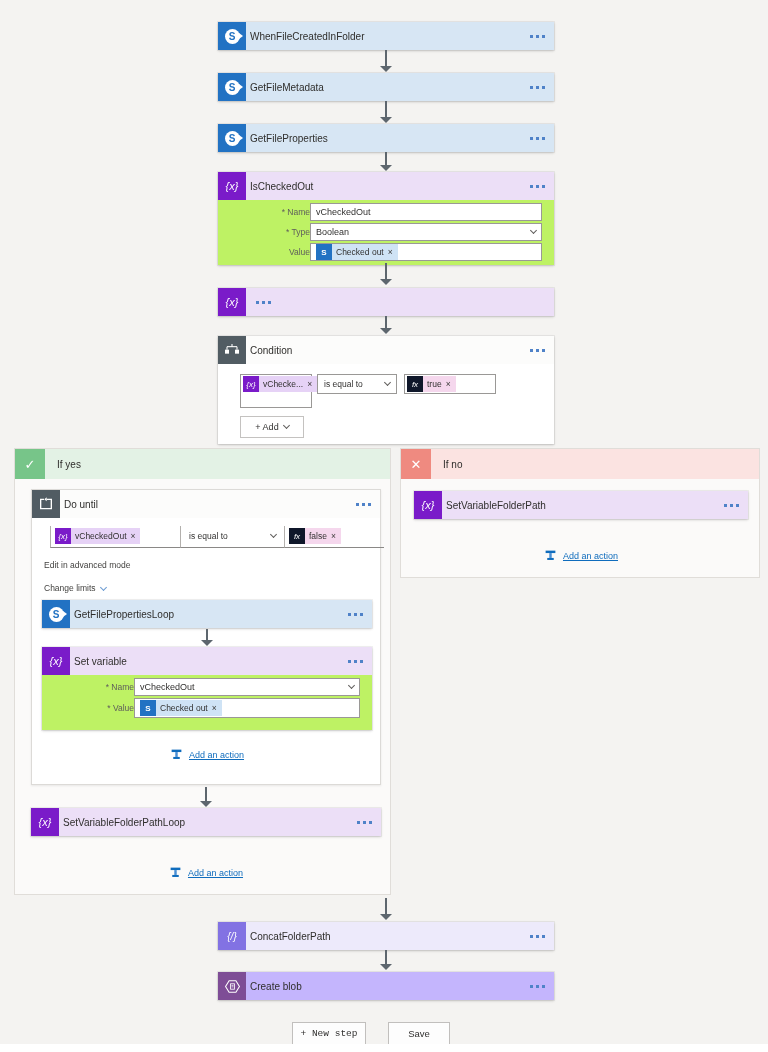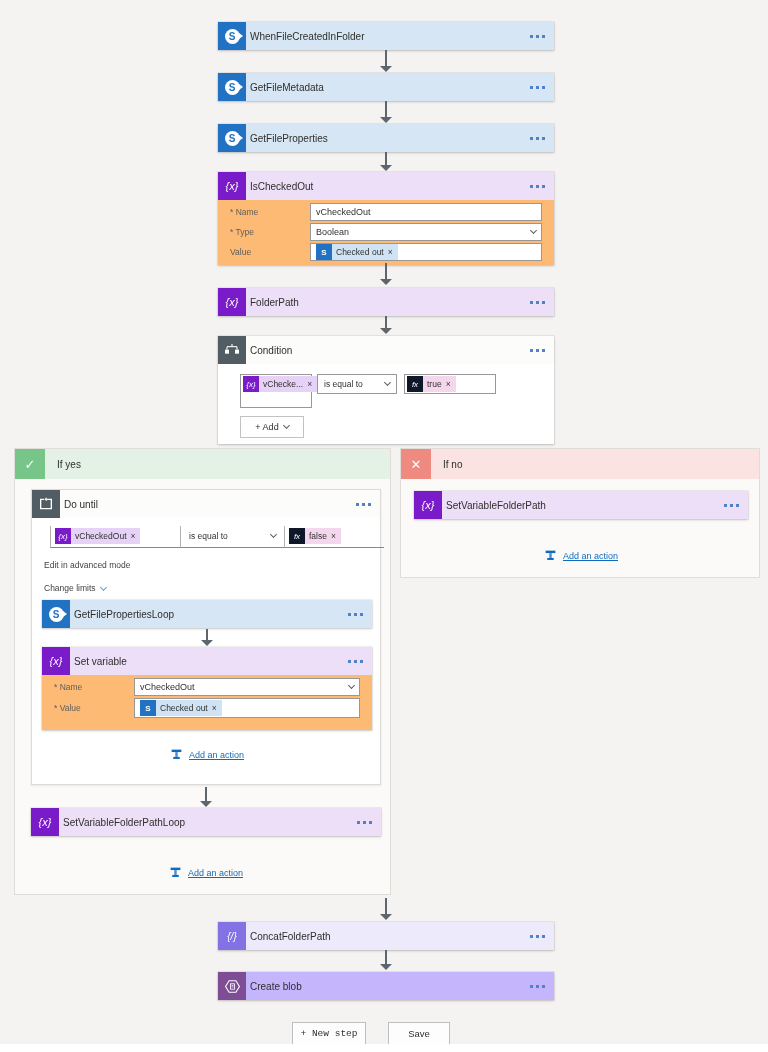--- a/index.html
+++ b/index.html
@@ -26,21 +26,21 @@
   .title { flex:1; display:flex; align-items:center; padding-left:4px; font-size:10px; color:#2f2e2c; }
   .more { width:34px; display:flex; align-items:center; justify-content:center; }
   .dots { width:3px; height:3px; background:#4f82c8; box-shadow:-6px 0 0 #4f82c8, 6px 0 0 #4f82c8; }
 
   
   .arrow { position:absolute; width:16px; }
   .arrow::before { content:""; position:absolute; left:7px; top:0; bottom:5px; width:2px; background:#5d666e; }
   .arrow::after  { content:""; position:absolute; left:2px; bottom:0; border-left:6px solid transparent; border-right:6px solid transparent; border-top:6px solid #5d666e; }
 
   
-  .body { padding:3px 12px 4px 12px; background:#fdba74; }
+  .body { padding:3px 12px 4px 12px; background:#bef264;text-align:right; }
   .frow { display:flex; align-items:center; margin-bottom:2px; }
   .flabel { width:80px; font-size:8.5px; color:#5f5d5b; flex:none; }
   .ffield { flex:1; border:1px solid #9a9896; height:18px; display:flex; align-items:center; padding:0 5px; font-size:9px; color:#323130; background:#fff; }
   .ffield.select { justify-content:space-between; }
   .chev { width:5px; height:5px; border-right:1.2px solid #605e5c; border-bottom:1.2px solid #605e5c; transform:rotate(45deg); margin-top:-3px; flex:none; }
 
   
   .chip { display:inline-flex; align-items:center; height:16px; font-size:8.5px; color:#323130; padding-right:5px; gap:4px; white-space:nowrap; }
   .chip .mini { width:16px; height:16px; flex:none; display:flex; align-items:center; justify-content:center; color:#fff; font-size:8px; }
   .chip.spc { background:#cfe3f5; }  .mini.spm { background:#2272c3; font-weight:bold; }
@@ -149,21 +149,20 @@
           </span>
         </div>
       </div>
     </div>
   </div>
   <div class="arrow" style="left:378px; top:263px; height:22px;"></div>
 
   <div class="card" style="left:218px; top:288px; width:336px;">
     <div class="hdr var">
       <div class="icon var">{x}</div>
-      <div class="title">FolderPath</div>
       <div class="more">
           <span class="dots"></span>
         </div>
     </div>
   </div>
   <div class="arrow" style="left:378px; top:316px; height:18px;"></div>
 
   <div class="card" style="left:218px; top:336px; width:336px; height:108px;">
     <div class="hdr ctrl">
       <div class="icon ctrl">

